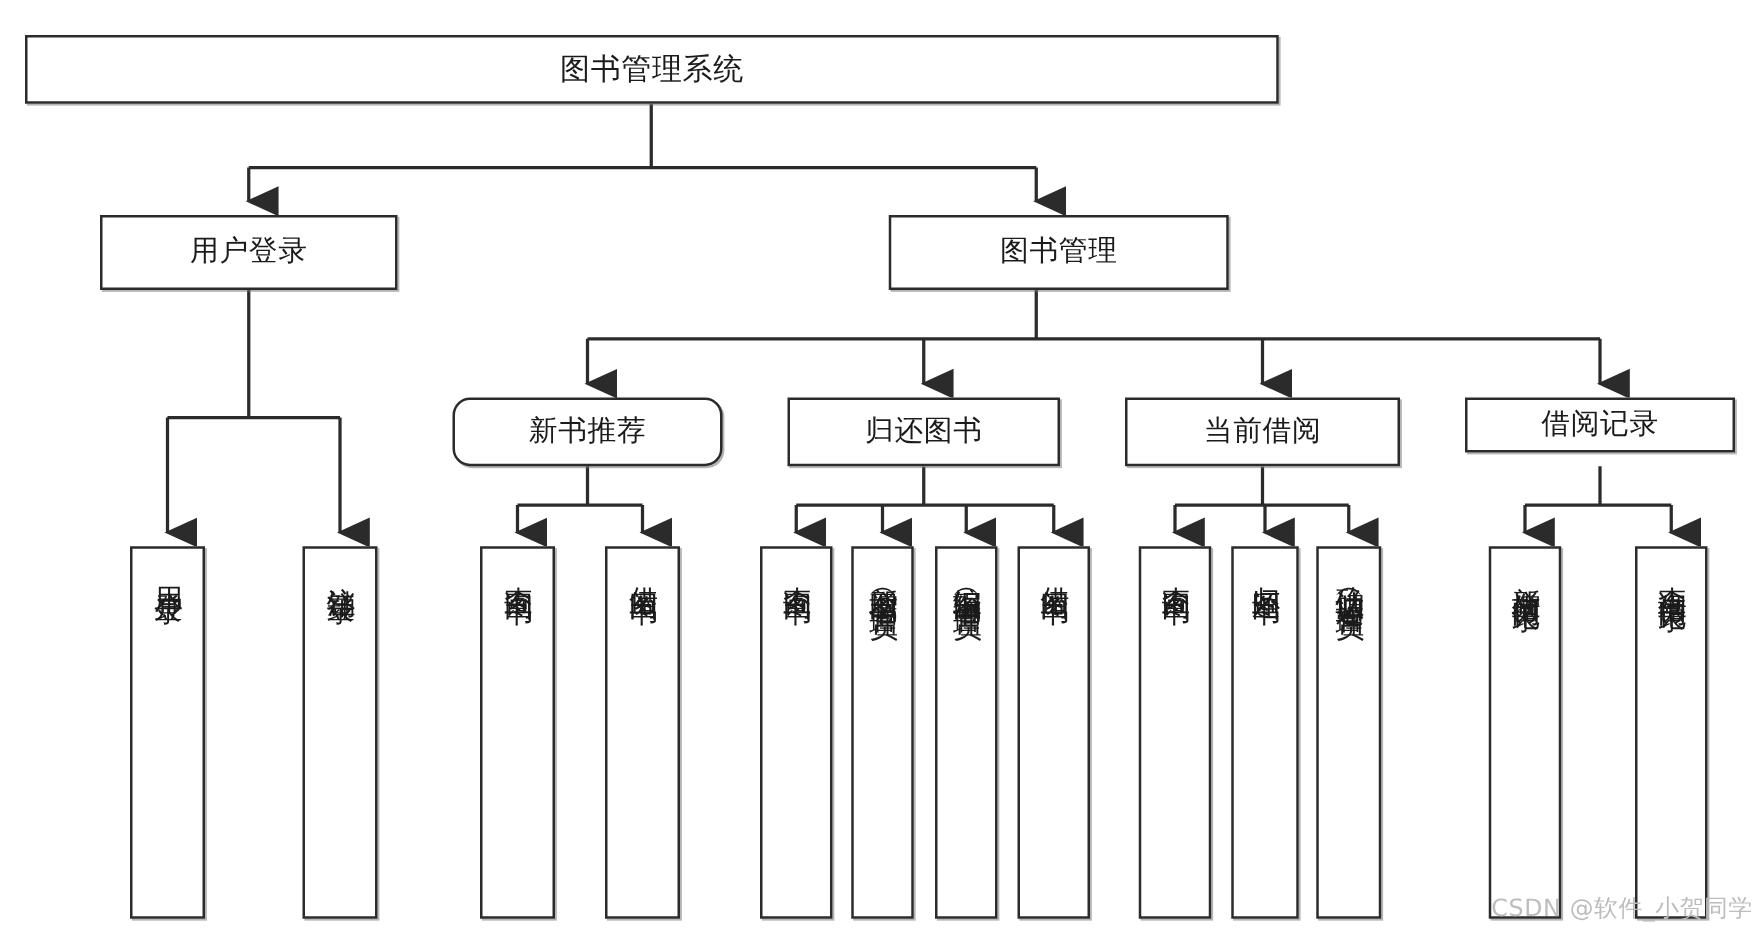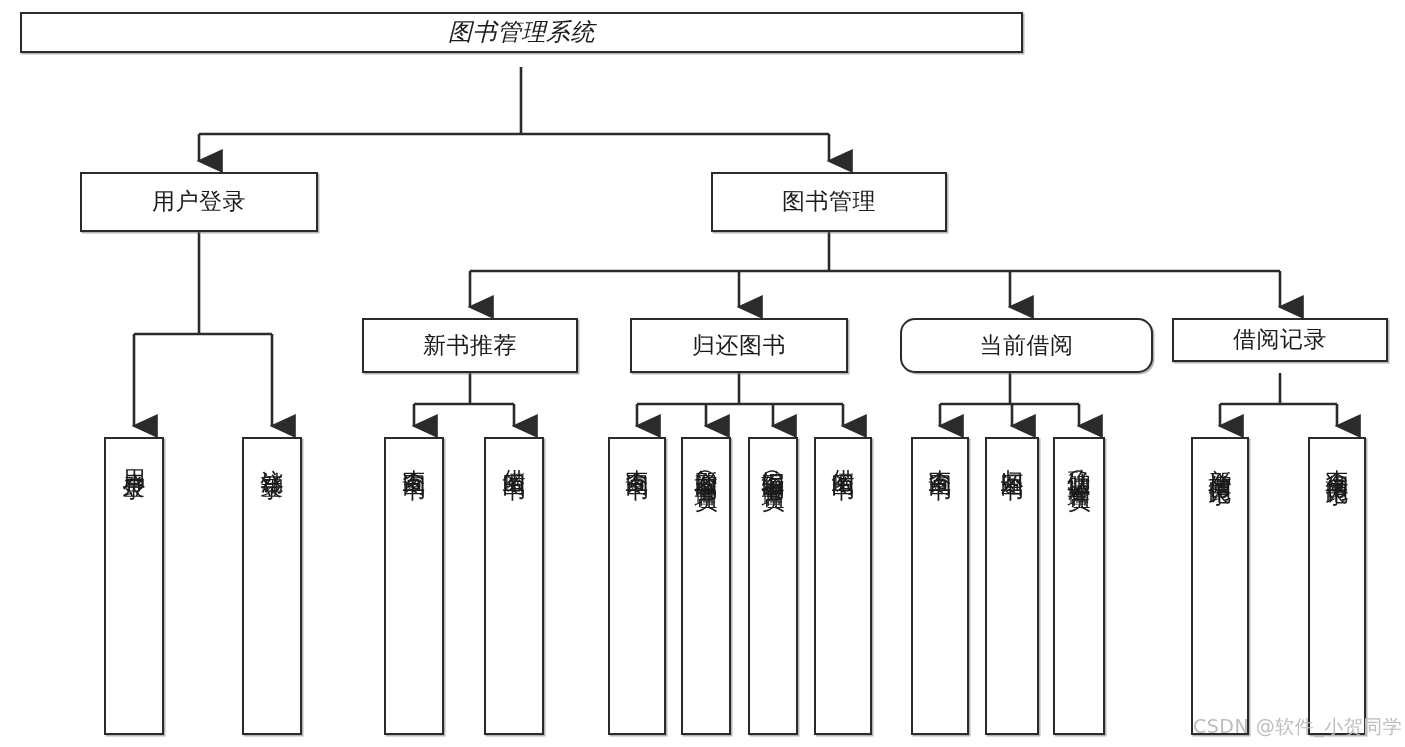--- a/index.html
+++ b/index.html
@@ -112,36 +112,36 @@
         <line x1="1012" y1="404" x2="1012" y2="426" marker-end="url(#arrow-head)"></line>
         <line x1="1079" y1="404" x2="1079" y2="426" marker-end="url(#arrow-head)"></line>
         <line x1="1280" y1="373" x2="1280" y2="404"></line>
         <line x1="1220" y1="404" x2="1337" y2="404"></line>
         <line x1="1220" y1="404" x2="1220" y2="426" marker-end="url(#arrow-head)"></line>
         <line x1="1337" y1="404" x2="1337" y2="426" marker-end="url(#arrow-head)"></line>
       </g>
   </svg>
 
   <div id="nodes-layer">
-      <div class="node-box root" style="left: 20px; top: 12px; width: 1003px; height: 41px; font-style: italic;">
+      <div class="node-box root" style="left: 20px; top: 28px; width: 1003px; height: 55px;">
         <span class="node-label">图书管理系统</span>
       </div>
       <div class="node-box level1" style="left: 80px; top: 172px; width: 238px; height: 60px;">
         <span class="node-label">用户登录</span>
       </div>
-      <div class="node-box level1" style="left: 711px; top: 172px; width: 236px; height: 60px; align-items: center;">
+      <div class="node-box level1" style="left: 711px; top: 172px; width: 272px; height: 60px; align-items: center;">
         <span class="node-label">图书管理</span>
       </div>
-      <div class="node-box level2" style="left: 362px; top: 318px; width: 216px; height: 55px;">
+      <div class="node-box level2" style="left: 362px; top: 318px; width: 216px; height: 55px; border-radius: 14px;">
         <span class="node-label">新书推荐</span>
       </div>
       <div class="node-box level2" style="left: 630px; top: 318px; width: 218px; height: 55px;">
         <span class="node-label">归还图书</span>
       </div>
-      <div class="node-box level2" style="left: 900px; top: 318px; width: 253px; height: 55px; border-radius: 15px;">
+      <div class="node-box level2" style="left: 900px; top: 318px; width: 220px; height: 55px;">
         <span class="node-label">当前借阅</span>
       </div>
       <div class="node-box level2" style="left: 1172px; top: 318px; width: 216px; height: 44px;">
         <span class="node-label">借阅记录</span>
       </div>
       <div class="node-box leaf vertical" style="left: 104px; top: 437px; width: 60px; height: 298px;">
         <span class="node-label">用户登录</span>
       </div>
       <div class="node-box leaf vertical" style="left: 242px; top: 437px; width: 60px; height: 298px;">
         <span class="node-label">注销登录</span>

